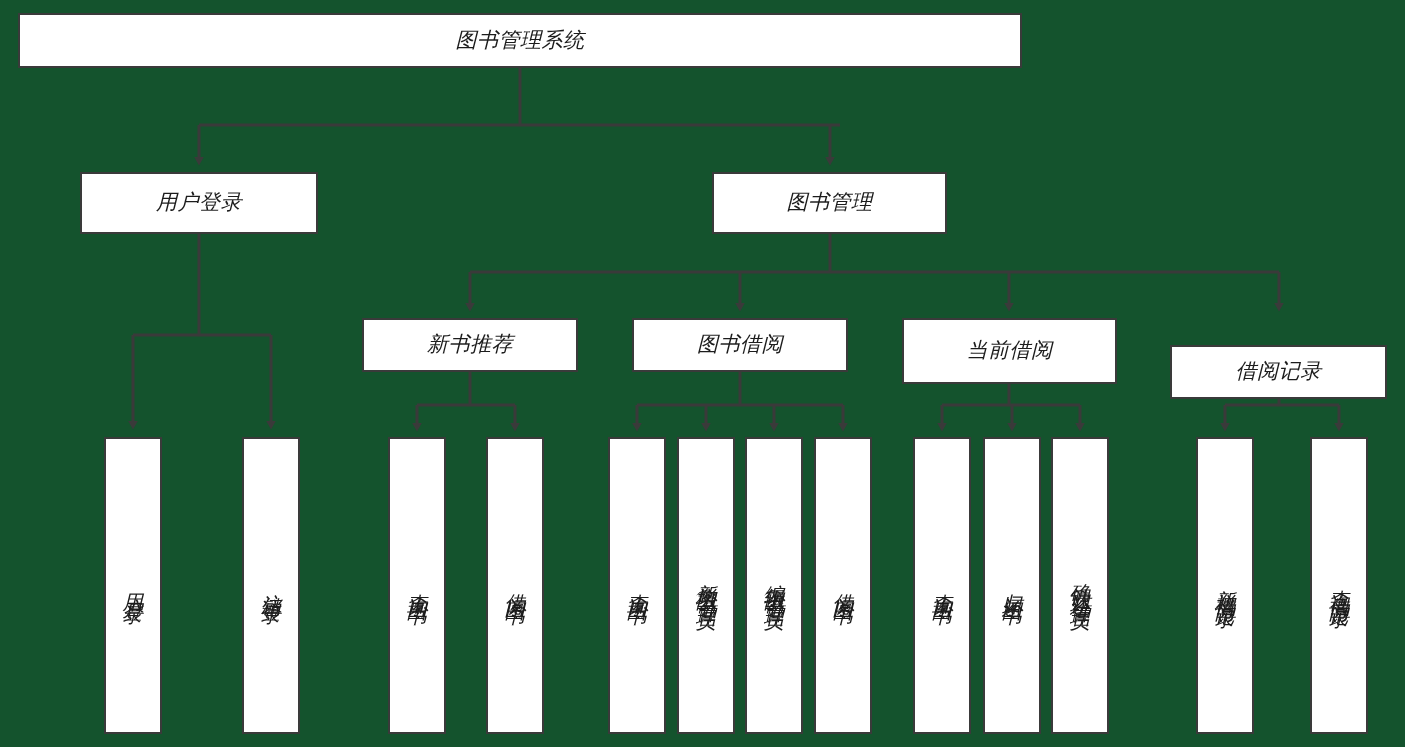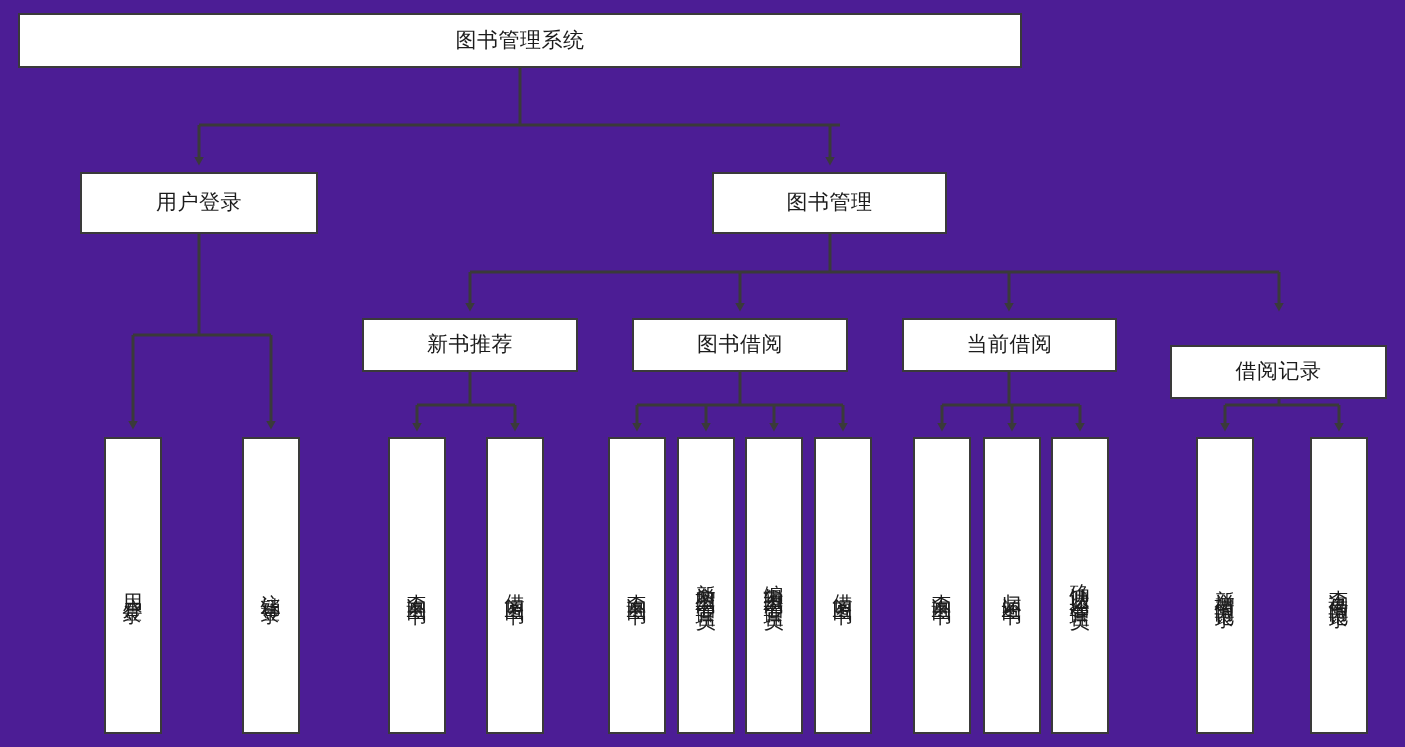--- a/index.html
+++ b/index.html
@@ -8,22 +8,23 @@
     padding: 0;
     background: #ffffff;
   }
   body {
     font-family: "DejaVu Sans", "Liberation Sans", sans-serif;
   }
   #canvas {
     position: relative;
     width: 1405px;
     height: 747px;
-    background: #4c1d95;
+    background: #14532d;
     overflow: hidden;
+    font-style: italic;
   }
   #edges {
     position: absolute;
     left: 0;
     top: 0;
     width: 1405px;
     height: 747px;
     pointer-events: none;
   }
   .node {
@@ -128,21 +129,21 @@
   <div class="node horiz" style="left:362px; top:318px; width:216px; height:54px;">
     <span>新书推荐</span>
   </div>
 
   <div class="node horiz" style="left:712px; top:172px; width:235px; height:62px;">
     <span>图书管理</span>
   </div>
   <div class="node horiz" style="left:632px; top:318px; width:216px; height:54px;">
     <span>图书借阅</span>
   </div>
-  <div class="node horiz" style="left:902px; top:318px; width:215px; height:54px;">
+  <div class="node horiz" style="left:902px; top:318px; width:215px; height:66px;">
     <span>当前借阅</span>
   </div>
   <div class="node horiz" style="left:1170px; top:318px; width:217px; height:54px;margin-top:27px;">
     <span>借阅记录</span>
   </div>
 
   <div class="node vert" style="left:104px; top:437px; width:58px; height:297px;">
     <span class="vtext">用户登录</span>
   </div>
   <div class="node vert" style="left:242px; top:437px; width:58px; height:297px;">

